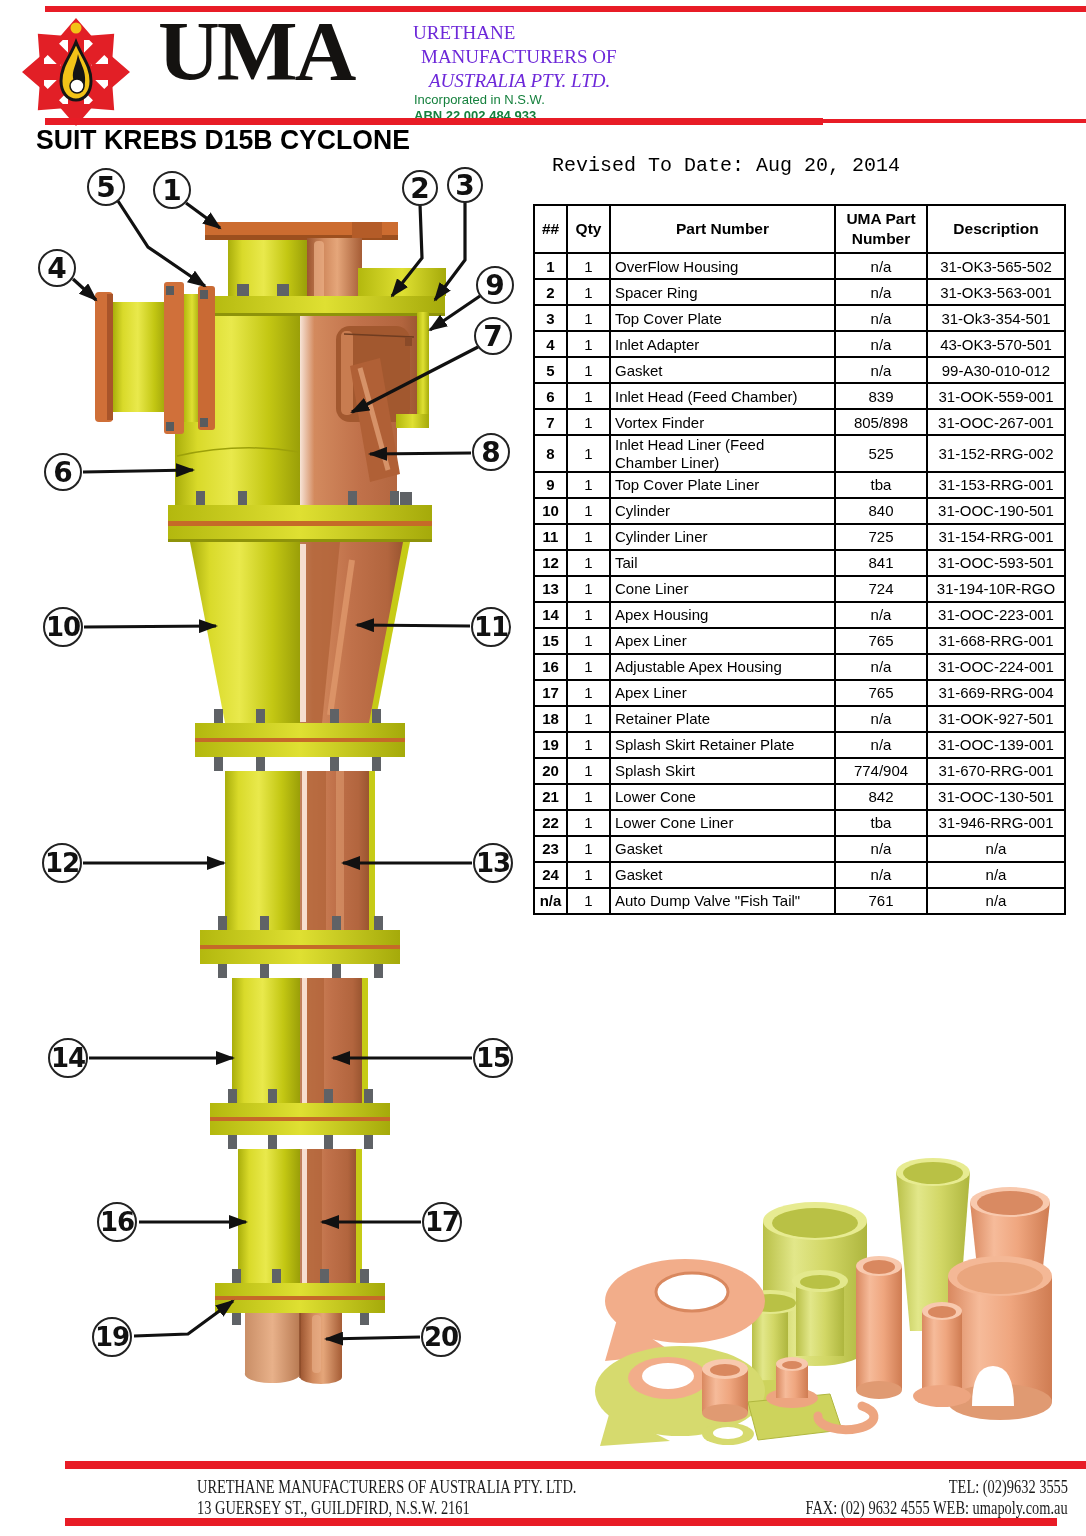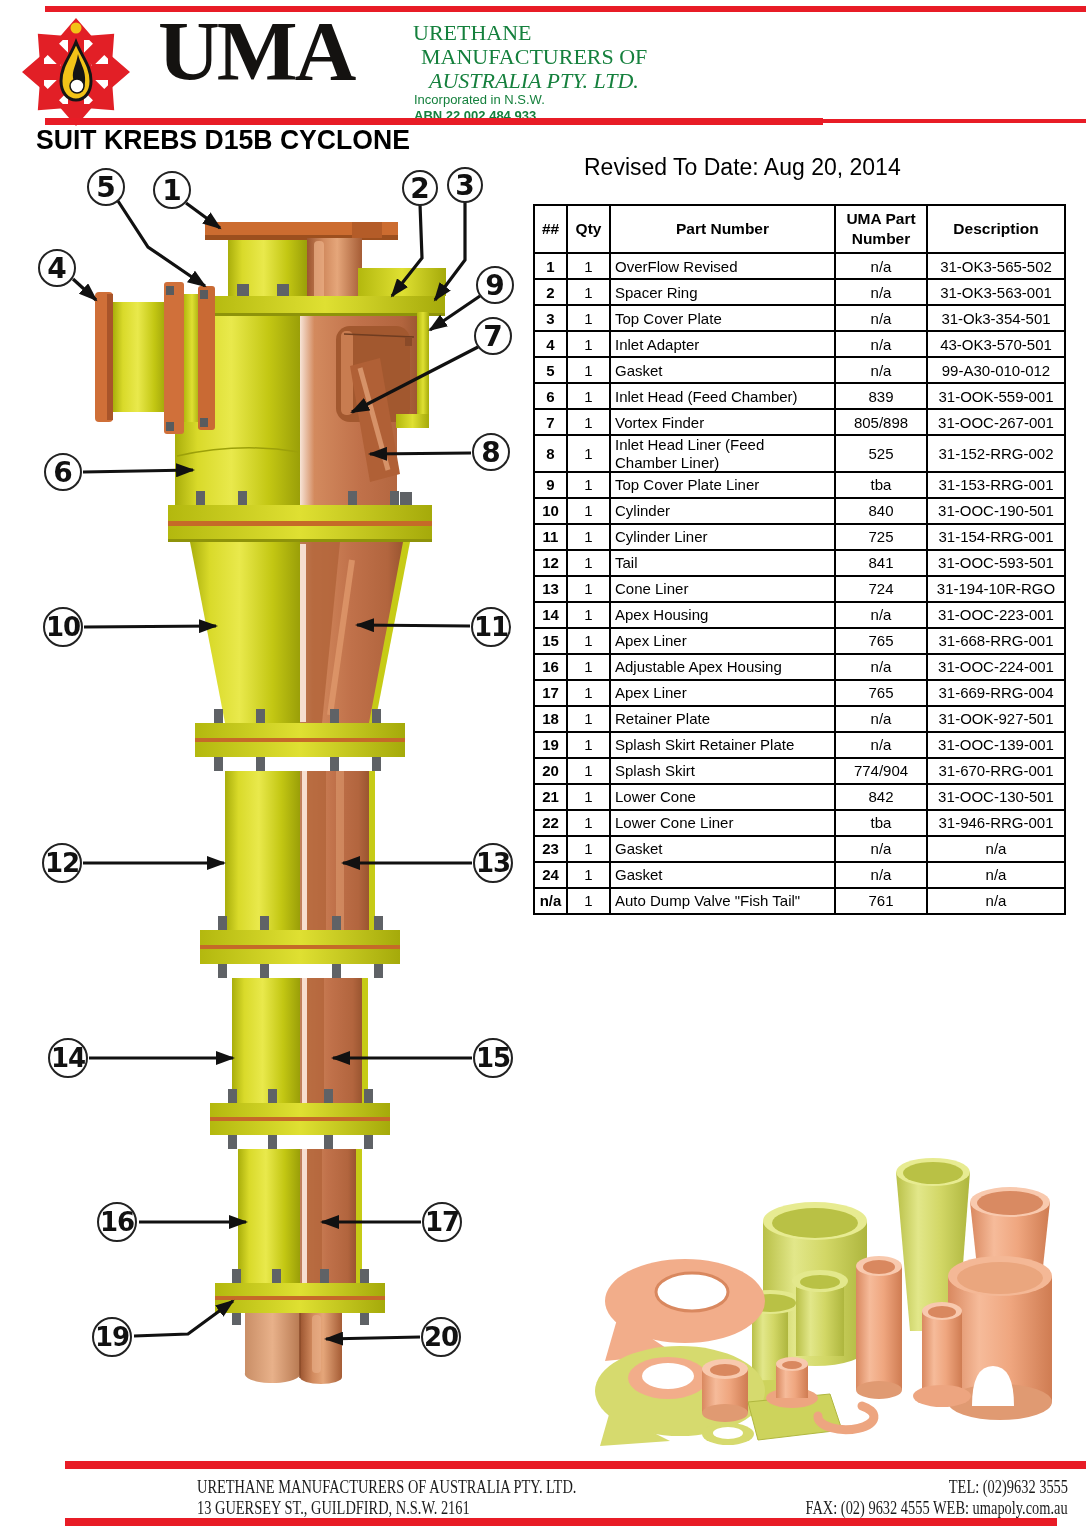--- a/index.html
+++ b/index.html
@@ -4,26 +4,26 @@
 <style>
   html,body{margin:0;padding:0;background:#888;}
   .page{position:relative;width:1086px;height:1536px;background:#ffffff;margin:0 auto;
         font-family:"Liberation Sans",sans-serif;overflow:hidden;}
   .abs{position:absolute;}
   .redbar{background:#e81c26;}
 
   
   .brand{left:158px;top:10px;font-family:"Liberation Serif",serif;font-weight:bold;
          font-size:84px;letter-spacing:-3px;color:#141210;line-height:1;transform:scaleX(1.02);transform-origin:left top;}
-  .coline{font-family:"Liberation Serif",serif;font-size:22px;color:#15803d;line-height:25px;white-space:nowrap;text-align:center;}
+  .coline{font-family:"Liberation Serif",serif;font-size:19px;color:#6d28d9;line-height:25px;white-space:nowrap;text-align:center;}
   .smline{font-size:13px;color:#15803d;line-height:16px;white-space:nowrap;}
   .pagetitle{left:36px;top:124px;font-size:28px;font-weight:bold;letter-spacing:0px;color:#000;
              transform:scaleX(0.95);transform-origin:left top;white-space:nowrap;}
 
-  .revision{left:584px;top:154px;font-family:Liberation Sans, sans-serif;font-size:23px;color:#000;white-space:nowrap;}
+  .revision{left:552px;top:154px;font-family:Liberation Mono, monospace;font-size:20px;color:#000;white-space:nowrap;}
 
   
   table.parts{position:absolute;left:533px;top:204px;width:531px;border-collapse:collapse;
               font-family:"Liberation Sans",sans-serif;font-size:15px;color:#000;table-layout:fixed;}
   table.parts th,table.parts td{border:2px solid #000;overflow:hidden;}
   table.parts th{font-weight:bold;font-size:15.5px;text-align:center;padding:3px 1px;line-height:1.3;}
   table.parts td{height:24px;padding:0 4px;line-height:1.15;}
   td.c0{text-align:center;font-weight:bold;}
   td.c1{text-align:center;}
   td.c2{text-align:left;}
@@ -109,21 +109,21 @@
         <th>Qty</th>
         <th>Part Number</th>
         <th>UMA Part Number</th>
         <th>Description</th>
       </tr>
     </thead>
     <tbody>
         <tr>
           <td class="c0">1</td>
           <td class="c1">1</td>
-          <td class="c2">OverFlow Revised</td>
+          <td class="c2">OverFlow Housing</td>
           <td class="c3">n/a</td>
           <td class="c4">31-OK3-565-502</td>
         </tr>
         <tr>
           <td class="c0">2</td>
           <td class="c1">1</td>
           <td class="c2">Spacer Ring</td>
           <td class="c3">n/a</td>
           <td class="c4">31-OK3-563-001</td>
         </tr>

